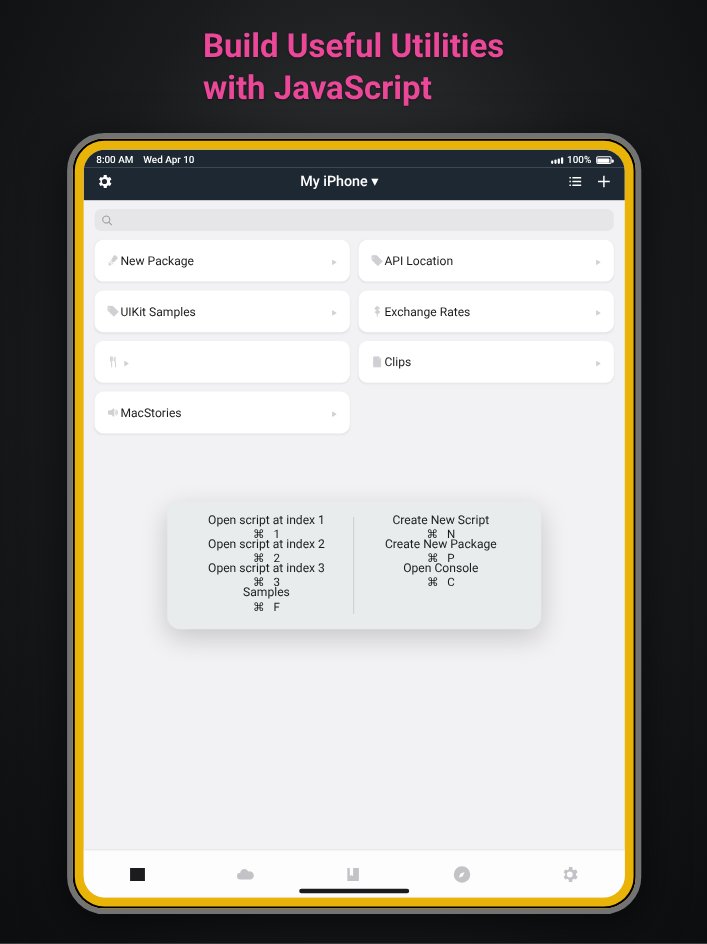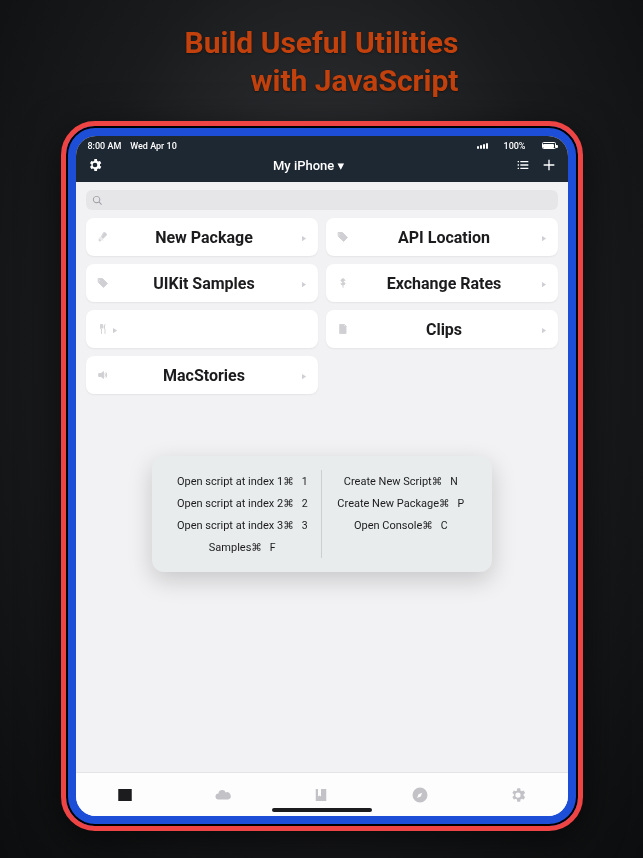--- a/index.html
+++ b/index.html
@@ -4,35 +4,35 @@
 <style>
   * { box-sizing: border-box; margin: 0; padding: 0; }
   html, body { width: 643px; height: 858px; overflow: hidden; font-family: -apple-system, "Segoe UI", Roboto, Helvetica, Arial, sans-serif; }
   body {
     background: radial-gradient(ellipse at 50% 40%, #3b3d40 0%, #1a1b1d 55%, #0c0d0e 100%);
     display: flex;
     flex-direction: column;
     align-items: center;
   }
   .headline {
-    color: #c2410c;
+    color: #ec4899;
     font-size: 30px;
     font-weight: 700;
-    text-align: right;
+    text-align: left;
     line-height: 1.25;
     margin-top: 24px;
     text-shadow: 0 1px 2px rgba(0,0,0,.4);
   }
   .device {
     width: 522px;
     height: 710px;
     margin-top: 22px;
     border-radius: 34px;
-    background: #1d4ed8;
-    border: 5px solid #ef4444;
+    background: #eab308;
+    border: 5px solid #737373;
     box-shadow: 0 10px 40px rgba(0,0,0,.6), inset 0 0 0 2px #000;
     padding: 10px;
     position: relative;
   }
   .screen {
     width: 100%; height: 100%;
     background: #f2f2f4;
     border-radius: 20px;
     overflow: hidden;
     position: relative;
@@ -44,21 +44,21 @@
     background: #1e2833;
     color: #fff;
     font-size: 9px;
     font-weight: 500;
     padding: 3px 12px 0 12px;
     display: flex;
     justify-content: space-between;
     align-items: center;
     height: 16px;
   }
-  .statusbar .right { display:flex; align-items:center; gap:16px; }
+  .statusbar .right { display:flex; align-items:center; gap:4px; }
   .sig { display:inline-flex; align-items:flex-end; gap:1px; }
   .sig span { width:2px; background:#fff; display:inline-block; border-radius:1px; }
   .sig span:nth-child(1){height:3px}.sig span:nth-child(2){height:4px}.sig span:nth-child(3){height:5px}.sig span:nth-child(4){height:6px}
   .batt { width:14px; height:7px; border:1px solid #fff; border-radius:1.5px; position:relative; }
   .batt::after { content:""; position:absolute; right:-3px; top:1.5px; width:1.5px; height:3px; background:#fff; border-radius:0 1px 1px 0;}
   .batt::before { content:""; position:absolute; left:0.5px; top:0.5px; bottom:0.5px; right:0.5px; background:#fff; border-radius:1px;}
   .navbar {
     background: #1e2833;
     color: #fff;
     display: flex;
@@ -93,37 +93,37 @@
     border-radius: 8px;
     height: 38px;
     display: flex;
     align-items: center;
     padding: 0 10px;
     box-shadow: 0 1px 2px rgba(0,0,0,.06);
     cursor: pointer;
   }
   .card .icon { width:14px; display:flex; justify-content:center; }
   .card .icon svg { width:12px; height:12px; fill:#d0d0d4; }
-  .card .label { flex:1; text-align:center; font-size:16px; color:#1c1c1e; font-weight:700; }
+  .card .label { flex:1; text-align:left; font-size:11px; color:#1c1c1e; font-weight:400; }
   .card .play svg { width:9px; height:9px; fill:#d0d0d4; }
   
   .shortcuts {
     width: 340px;
     margin: 62px auto 0 auto;
     background: #e8eced;
     border-radius: 12px;
     box-shadow: 0 8px 24px rgba(0,0,0,.18);
     display: flex;
     padding: 14px 12px;
     font-size: 11px;
     color: #1c1c1e;
   }
   .shortcuts .col { flex:1; padding: 0 10px; }
   .shortcuts .col:first-child { border-right: 1px solid rgba(0,0,0,.12); }
-  .shortcuts .row { display:flex; justify-content:center; align-items:center; height:22px; }
+  .shortcuts .row { display:flex; justify-content:flex-end; align-items:center; height:22px;flex-direction:column; }
   .shortcuts .keys { color:#1c1c1e; font-size:10.5px; display:flex; gap:8px; align-items:center; }
   
   .tabbar {
     margin-top: auto;
     height: 44px;
     background: #fdfdfd;
     border-top: 1px solid #e4e4e6;
     display:flex;
     align-items:center;
     justify-content:space-around;

